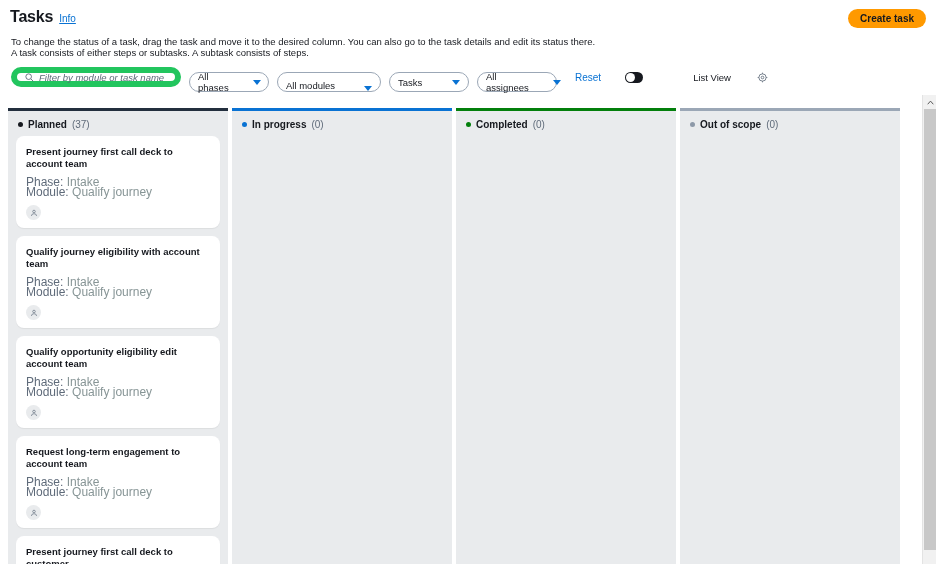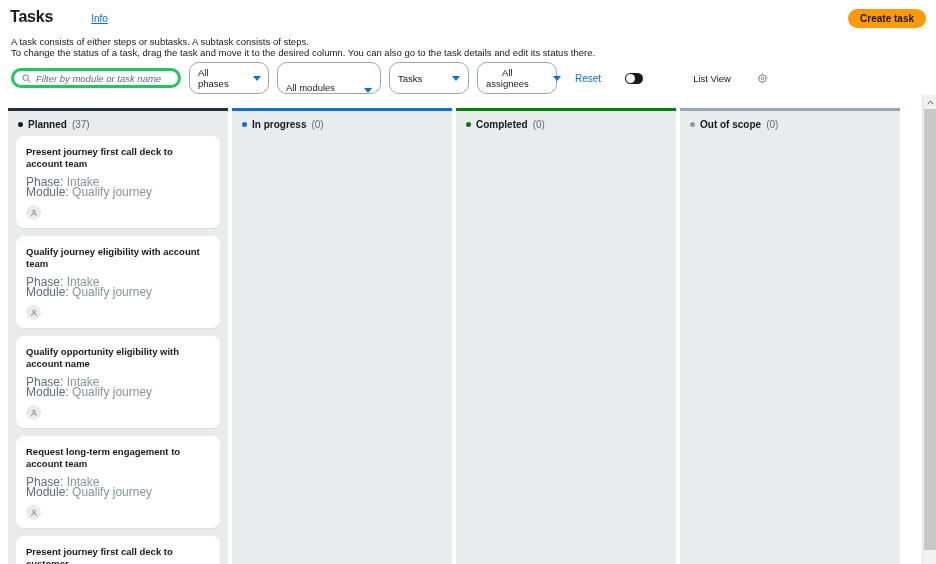--- a/index.html
+++ b/index.html
@@ -29,21 +29,20 @@
     font-size: 16px;
     font-weight: bold;
     letter-spacing: -0.2px;
     color: #16191f;
   }
   .info-link {
     font-size: 10px;
     color: #0972d3;
     text-decoration: underline;
     cursor: pointer;
-    margin-left: 32px;
   }
   .create-task-btn {
     position: absolute;
     top: 1px; right: 0;
     background: #ff9900;
     color: #16191f;
     border: none;
     border-radius: 11px;
     height: 19px;
     padding: 0 12px;
@@ -68,21 +67,21 @@
   .filterbar {
     position: absolute;
     top: 62px; left: 11px;
     display: flex;
     align-items: center;
     gap: 8px;
   }
   .search-box {
     width: 170px;
     height: 20px;
-    border: 3px solid #22c55e;
+    border: 6px solid #22c55e;
     border-radius: 10px;
     background: #fff;
     display: flex;
     align-items: center;
     padding: 0 8px;
     gap: 5px;
   }
   .search-box svg { flex: none; }
   .search-box input {
     border: none;
@@ -90,37 +89,38 @@
     font-size: 9.5px;
     font-style: italic;
     color: #5f6b7a;
     font-family: "Liberation Sans", sans-serif;
     width: 100%;
     background: transparent;
   }
   .search-box input::placeholder { color: #5f6b7a; font-style: italic; }
 
   .select-box {
-    height: 32px;
+    height: 20px;
     border: 1px solid #9ba7b6;
     border-radius: 10px;
     background: #fff;
     display: flex;
     align-items: center;
     justify-content: space-between;
     padding: 0 8px;
     font-size: 9.5px;
     color: #16191f;
     cursor: pointer;
     gap: 24px;
+    margin-top: 10px;
   }
   .sel-phases  { width: 80px; }
   .sel-modules { width: 104px; align-items: flex-end; }
   .sel-tasks   { width: 80px; }
-  .sel-assign  { width: 80px; text-align: center; }
+  .sel-assign  { width: 80px; }
   .caret {
     width: 0; height: 0;
     border-left: 4px solid transparent;
     border-right: 4px solid transparent;
     border-top: 5px solid #0972d3;
     flex: none;
   }
   .reset-link {
     font-size: 10px;
     color: #0972d3;
@@ -274,22 +274,22 @@
 
   <div class="header-row">
     <div class="title-wrap">
       <span class="page-title">Tasks</span>
       <span class="info-link">Info</span>
     </div>
     <button class="create-task-btn">Create task</button>
   </div>
 
   <div class="desc">
+    <div>To change the status of a task, drag the task and move it to the desired column. You can also go to the task details and edit its status there.</div>
     <div>A task consists of either steps or subtasks. A subtask consists of steps.</div>
-    <div>To change the status of a task, drag the task and move it to the desired column. You can also go to the task details and edit its status there.</div>
   </div>
 
   <div class="filterbar">
 
     <div class="search-box">
       <span>
         <svg width="9" height="9" viewBox="0 0 16 16">
           <circle cx="6.5" cy="6.5" r="5" fill="none" stroke="#5f6b7a" stroke-width="1.6"></circle>
           <line x1="10.5" y1="10.5" x2="15" y2="15" stroke="#5f6b7a" stroke-width="1.6"></line>
         </svg>
@@ -367,21 +367,21 @@
               <div><span>Module:</span> <span class="mv">Qualify journey</span></div>
             </div>
             <div class="avatar">
               <svg width="8" height="8" viewBox="0 0 16 16">
                 <circle cx="8" cy="5" r="2.6" fill="none" stroke="#5f6b7a" stroke-width="1.3"></circle>
                 <path d="M2.8 14 a5.2 4.6 0 0 1 10.4 0" fill="none" stroke="#5f6b7a" stroke-width="1.3"></path>
               </svg>
             </div>
           </div>
           <div class="card">
-            <div class="card-title">Qualify opportunity eligibility with account name</div>
+            <div class="card-title">Qualify opportunity eligibility edit account team</div>
             <div class="card-meta">
               <div><span>Phase:</span> <span class="mv">Intake</span></div>
               <div><span>Module:</span> <span class="mv">Qualify journey</span></div>
             </div>
             <div class="avatar">
               <svg width="8" height="8" viewBox="0 0 16 16">
                 <circle cx="8" cy="5" r="2.6" fill="none" stroke="#5f6b7a" stroke-width="1.3"></circle>
                 <path d="M2.8 14 a5.2 4.6 0 0 1 10.4 0" fill="none" stroke="#5f6b7a" stroke-width="1.3"></path>
               </svg>
             </div>

